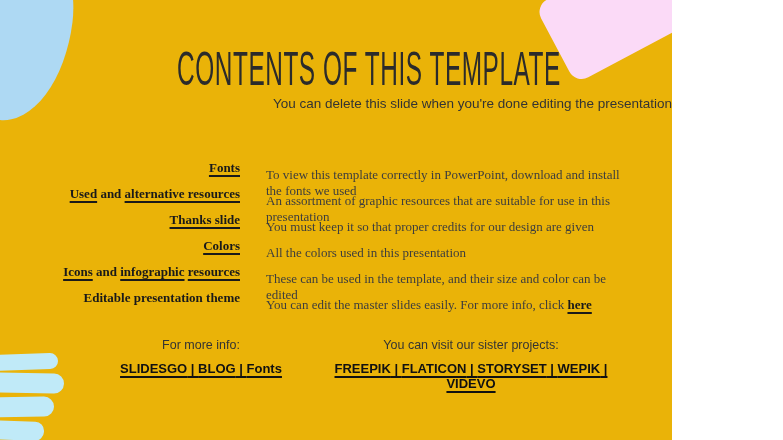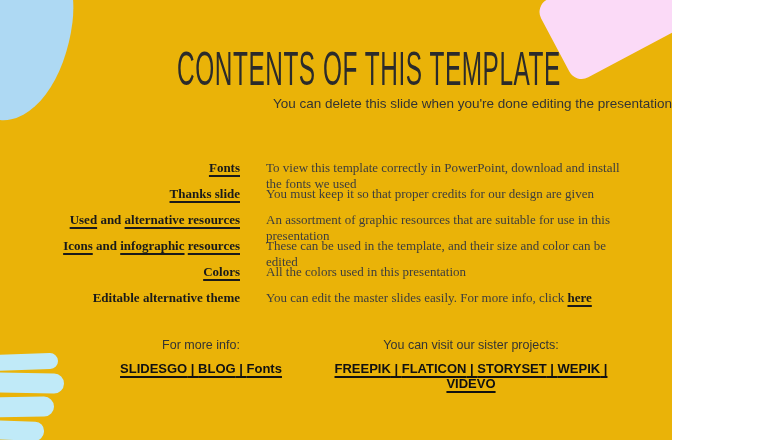--- a/index.html
+++ b/index.html
@@ -46,21 +46,21 @@
     transform-origin:center top;
   }
   .subtitle{
     position:absolute;top:96px;left:0;right:0;text-align:right;
     font-size:13.5px;color:#333333;
   }
   
   .toc{position:absolute;top:160px;left:62px;right:36px;}
   .toc-row{display:grid;grid-template-columns:178px 1fr;column-gap:26px;height:26px;align-items:start;font-family:Liberation Serif, serif;}
   .toc-label{text-align:right;font-weight:bold;font-size:13px;color:#1a1a1a;line-height:16px;}
-  .toc-desc{font-size:13px;color:#3d3d3d;line-height:16px;}
+  .toc-desc{font-size:13px;color:#3d3d3d;line-height:16px;margin-top:7px;}
   .u{text-decoration:underline;text-decoration-thickness:1.5px;text-underline-offset:2.5px;}
   .b{font-weight:bold;color:#1a1a1a;}
   
   .footer-block{position:absolute;top:338px;text-align:center;}
   .footer-left{left:101px;width:200px;}
   .footer-right{left:326px;width:290px;text-align:center;}
   .footer-caption{font-size:12.5px;color:#333333;margin-bottom:9px;}
   .footer-links{
     font-size:13px;font-weight:bold;color:#111111;
     text-decoration:underline;text-decoration-thickness:1.5px;text-underline-offset:2.5px;
@@ -83,37 +83,37 @@
 
   <h1 class="title" style="margin:0;"><span class="title-inner">CONTENTS OF THIS TEMPLATE</span></h1>
   <p class="subtitle" style="margin:0;">You can delete this slide when you're done editing the presentation</p>
 
   <div class="toc" id="toc">
       <div class="toc-row">
         <div class="toc-label"><span class="u">Fonts</span></div>
         <div class="toc-desc"><span class="">To view this template correctly in PowerPoint, download and install the fonts we used</span></div>
       </div>
       <div class="toc-row">
+        <div class="toc-label"><span class="u">Used</span><span class=""> and </span><span class="u">alternative resources</span></div>
+        <div class="toc-desc"><span class="">An assortment of graphic resources that are suitable for use in this presentation</span></div>
+      </div>
+      <div class="toc-row">
         <div class="toc-label"><span class="u">Thanks slide</span></div>
         <div class="toc-desc"><span class="">You must keep it so that proper credits for our design are given</span></div>
       </div>
       <div class="toc-row">
-        <div class="toc-label"><span class="u">Used</span><span class=""> and </span><span class="u">alternative resources</span></div>
-        <div class="toc-desc"><span class="">An assortment of graphic resources that are suitable for use in this presentation</span></div>
+        <div class="toc-label"><span class="u">Colors</span></div>
+        <div class="toc-desc"><span class="">All the colors used in this presentation</span></div>
       </div>
       <div class="toc-row">
         <div class="toc-label"><span class="u">Icons</span><span class=""> and </span><span class="u">infographic</span><span class=""> </span><span class="u">resources</span></div>
         <div class="toc-desc"><span class="">These can be used in the template, and their size and color can be edited</span></div>
       </div>
       <div class="toc-row">
-        <div class="toc-label"><span class="u">Colors</span></div>
-        <div class="toc-desc"><span class="">All the colors used in this presentation</span></div>
-      </div>
-      <div class="toc-row">
-        <div class="toc-label"><span class="">Editable alternative theme</span></div>
+        <div class="toc-label"><span class="">Editable presentation theme</span></div>
         <div class="toc-desc"><span class="">You can edit the master slides easily. For more info, click </span><span class="u b">here</span></div>
       </div>
     </div>
 
   <div class="footer-block footer-left">
     <div class="footer-caption">For more info:</div>
     <div class="footer-links" id="footer-left-links"><span>SLIDESGO</span><span> | </span><span>BLOG</span><span> | </span><span>Fonts</span></div>
   </div>
   <div class="footer-block footer-right">
     <div class="footer-caption">You can visit our sister projects:</div>

